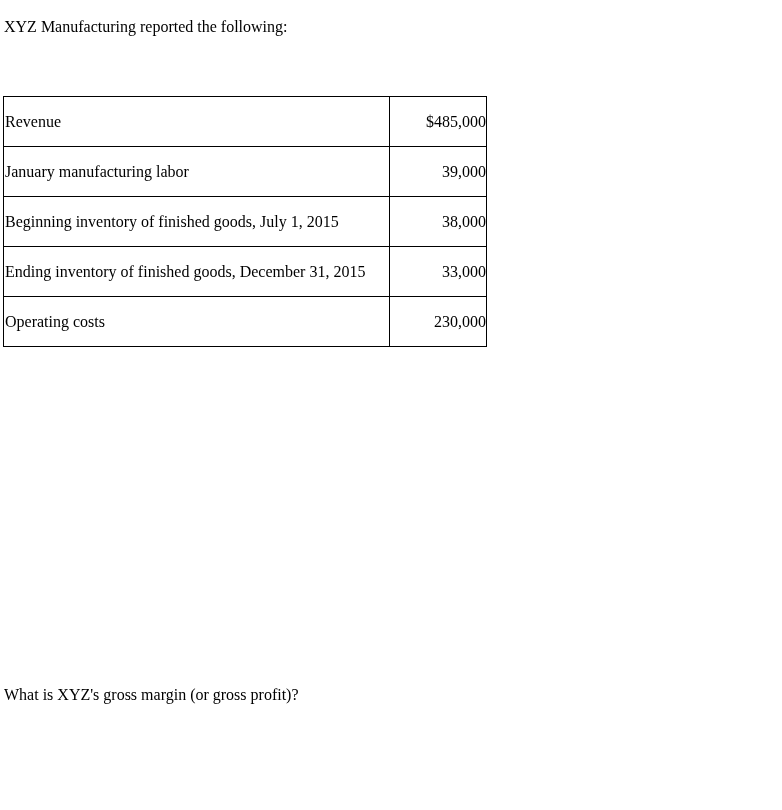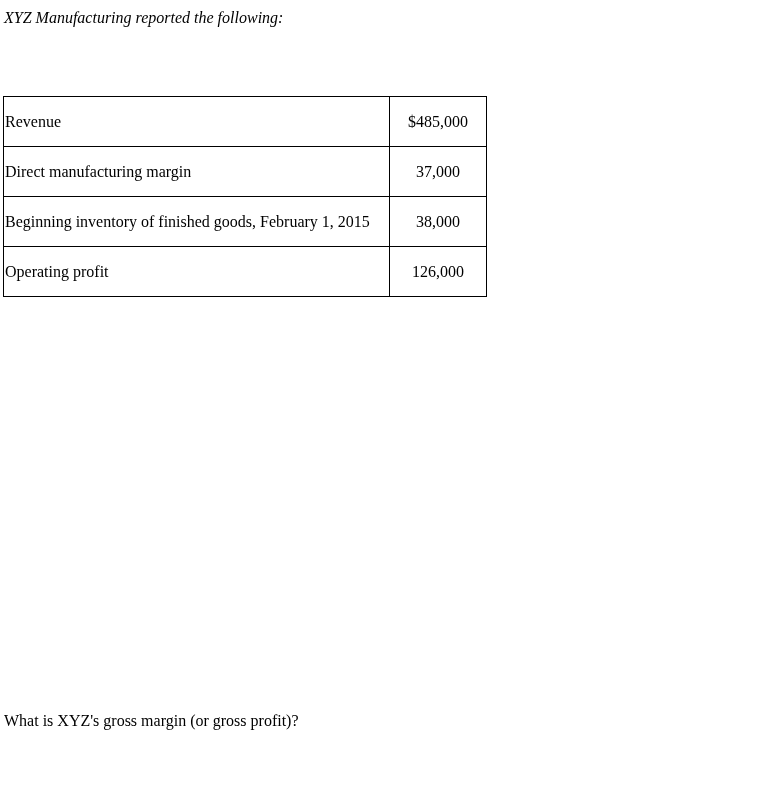--- a/index.html
+++ b/index.html
@@ -12,24 +12,23 @@
     }
     body {
       font-family: "Liberation Serif", "DejaVu Serif", serif;
       font-size: 16px;
       color: #000000;
       position: relative;
     }
     .intro {
       position: absolute;
       left: 4px;
-      top: 8px;
+      top: 17px;
       line-height: 20px;
       white-space: nowrap;
-      font-style: italic;
     }
     .data-table {
       position: absolute;
       left: 3px;
       top: 96px;
       border-collapse: collapse;
       table-layout: fixed;
     }
     .data-table td {
       border: 1px solid #000000;
@@ -39,50 +38,54 @@
       line-height: 20px;
       white-space: nowrap;
     }
     .data-table td.label-cell {
       width: 384px;
       text-align: left;
       padding-left: 1px;
     }
     .data-table td.value-cell {
       width: 96px;
-      text-align: center;
+      text-align: right;
       padding-right: 0;
     }
     .question {
       position: absolute;
       left: 4px;
-      top: 711px;
+      top: 685px;
       line-height: 20px;
       white-space: nowrap;
     }
   </style>
 </head>
 <body>
 
 <div class="intro">XYZ Manufacturing reported the following:</div>
 
 <table class="data-table">
   <tbody>
     <tr>
       <td class="label-cell">Revenue</td>
       <td class="value-cell">$485,000</td>
     </tr>
     <tr>
-      <td class="label-cell">Direct manufacturing margin</td>
-      <td class="value-cell">37,000</td>
+      <td class="label-cell">January manufacturing labor</td>
+      <td class="value-cell">39,000</td>
     </tr>
     <tr>
-      <td class="label-cell">Beginning inventory of finished goods, February 1, 2015</td>
+      <td class="label-cell">Beginning inventory of finished goods, July 1, 2015</td>
       <td class="value-cell">38,000</td>
     </tr>
     <tr>
-      <td class="label-cell">Operating profit</td>
-      <td class="value-cell">126,000</td>
+      <td class="label-cell">Ending inventory of finished goods, December 31, 2015</td>
+      <td class="value-cell">33,000</td>
+    </tr>
+    <tr>
+      <td class="label-cell">Operating costs</td>
+      <td class="value-cell">230,000</td>
     </tr>
   </tbody>
 </table>
 
 <div class="question">What is XYZ's gross margin (or gross profit)?</div>
 
 </body></html>

